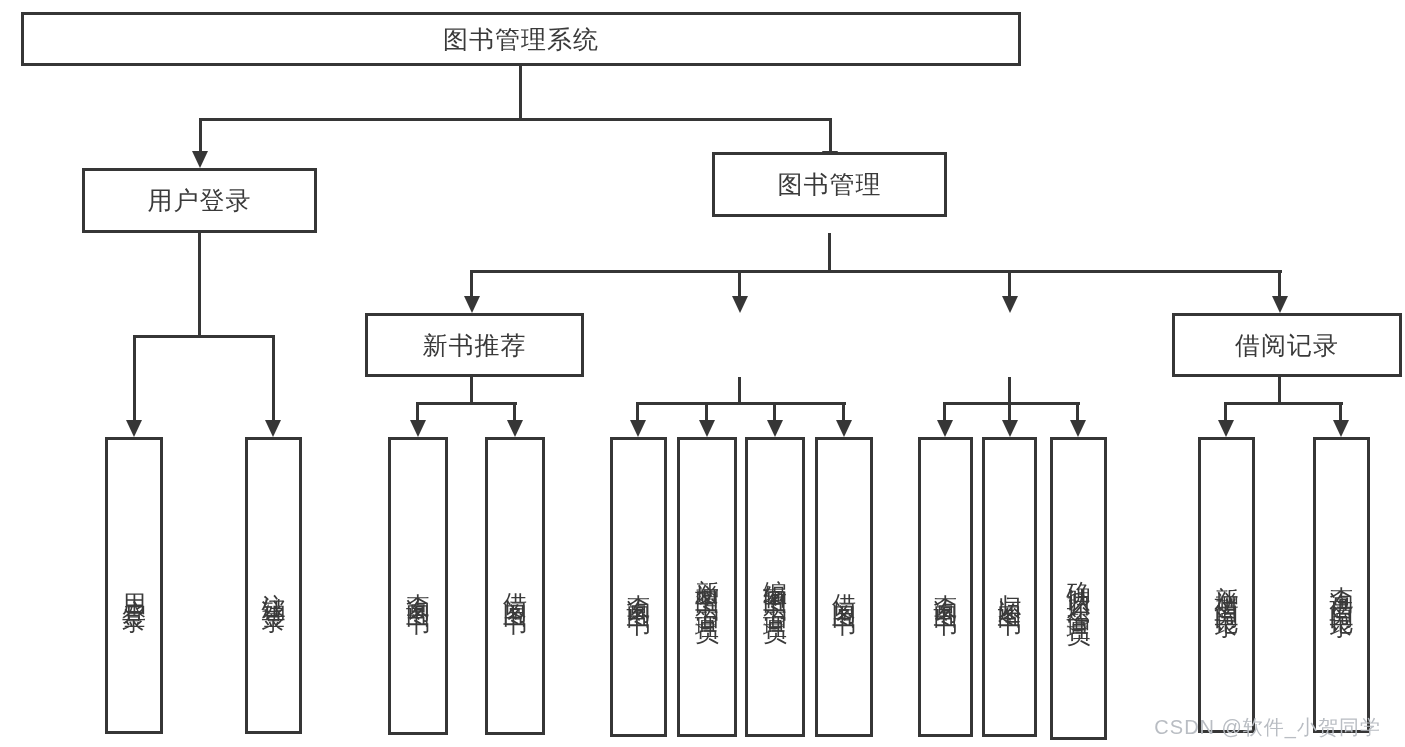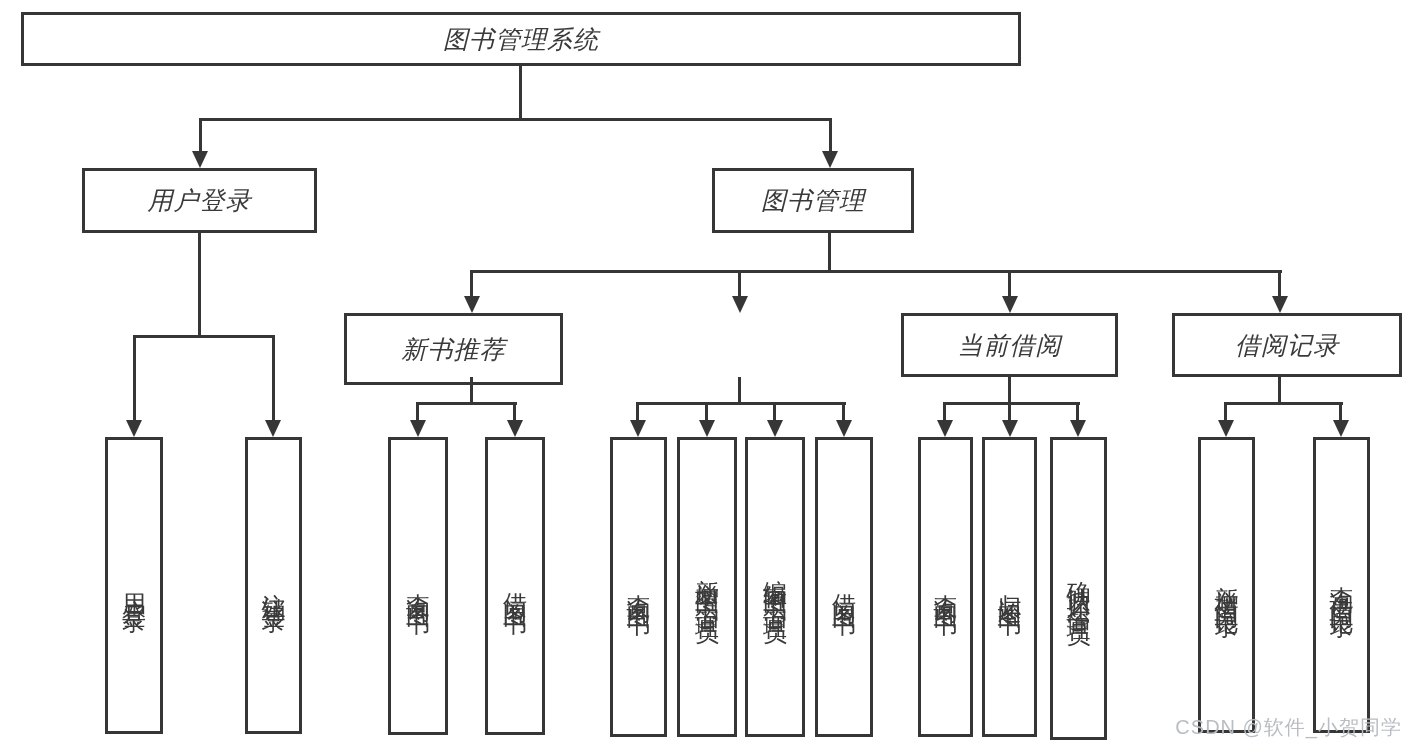--- a/index.html
+++ b/index.html
@@ -7,35 +7,35 @@
     position:relative; width:1405px; height:747px;
     background:#ffffff; overflow:hidden;
     font-family:"Liberation Sans", sans-serif;
   }
   .box {
     position:absolute; background:#ffffff;
     border:3px solid #363636; box-sizing:border-box;
     display:flex; align-items:center; justify-content:center;
   }
   .h-label {
-    font-size:25px; color:#3a3a3a; letter-spacing:1px; white-space:nowrap;font-style:italic;
+    font-size:25px; color:#3a3a3a; letter-spacing:1px; white-space:nowrap;
   }
   .v-label {
     writing-mode:vertical-rl; text-orientation:mixed;
     font-size:24px; color:#3a3a3a; letter-spacing:6px; line-height:1;
     white-space:nowrap;
   }
   .line { position:absolute; background:#363636; }
   .arrow {
     position:absolute; width:0; height:0;
     border-left:8px solid transparent; border-right:8px solid transparent;
     border-top:17px solid #363636;
   }
   .watermark {
-    position:absolute; top:714px; right:3px;
+    position:absolute; top:714px; right:24px;
     font-size:20px; color:#b9bdc3; letter-spacing:1px; white-space:nowrap;
   }
 </style>
 </head>
 <body>
 
 <div class="canvas">
 
   <div class="box" style="left:21px;top:12px;width:1000px;height:54px">
     <span class="h-label">图书管理系统</span>
@@ -44,21 +44,21 @@
   <div class="line" style="left:519px;top:66px;width:3px;height:52px"></div>
   <div class="line" style="left:199px;top:118px;width:632px;height:3px"></div>
   <div class="line" style="left:199px;top:118px;width:3px;height:34px"></div>
   <div class="arrow" style="left:192px;top:151px"></div>
   <div class="line" style="left:829px;top:118px;width:3px;height:34px"></div>
   <div class="arrow" style="left:822px;top:151px"></div>
 
   <div class="box" style="left:82px;top:168px;width:235px;height:65px">
     <span class="h-label">用户登录</span>
   </div>
-  <div class="box" style="left:712px;top:168px;width:202px;height:65px">
+  <div class="box" style="left:712px;top:152px;width:235px;height:65px">
     <span class="h-label">图书管理</span>
   </div>
 
   <div class="line" style="left:198px;top:233px;width:3px;height:102px"></div>
   <div class="line" style="left:133px;top:335px;width:142px;height:3px"></div>
   <div class="line" style="left:133px;top:335px;width:3px;height:86px"></div>
   <div class="arrow" style="left:126px;top:420px"></div>
   <div class="line" style="left:272px;top:335px;width:3px;height:86px"></div>
   <div class="arrow" style="left:265px;top:420px"></div>
 
@@ -66,25 +66,22 @@
   <div class="line" style="left:471px;top:270px;width:811px;height:3px"></div>
   <div class="line" style="left:470px;top:270px;width:3px;height:28px"></div>
   <div class="arrow" style="left:464px;top:296px"></div>
   <div class="line" style="left:738px;top:270px;width:3px;height:28px"></div>
   <div class="arrow" style="left:732px;top:296px"></div>
   <div class="line" style="left:1008px;top:270px;width:3px;height:28px"></div>
   <div class="arrow" style="left:1002px;top:296px"></div>
   <div class="line" style="left:1278px;top:270px;width:3px;height:28px"></div>
   <div class="arrow" style="left:1272px;top:296px"></div>
 
-  <div class="box" style="left:344px;top:313px;width:219px;height:72px">
+  <div class="box" style="left:365px;top:313px;width:219px;height:64px">
     <span class="h-label">新书推荐</span>
-  </div>
-  <div class="box" style="left:901px;top:313px;width:217px;height:64px">
-    <span class="h-label">当前借阅</span>
   </div>
   <div class="box" style="left:1172px;top:313px;width:230px;height:64px">
     <span class="h-label">借阅记录</span>
   </div>
 
   <div class="line" style="left:470px;top:377px;width:3px;height:25px"></div>
   <div class="line" style="left:417px;top:402px;width:100px;height:3px"></div>
   <div class="line" style="left:416px;top:402px;width:3px;height:20px"></div>
   <div class="arrow" style="left:410px;top:420px"></div>
   <div class="line" style="left:513px;top:402px;width:3px;height:20px"></div>

